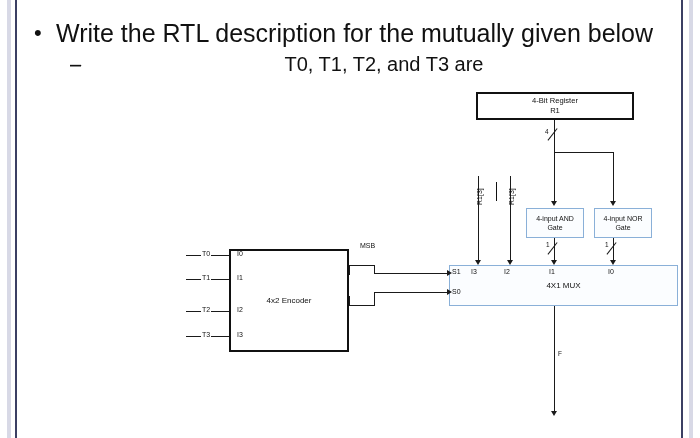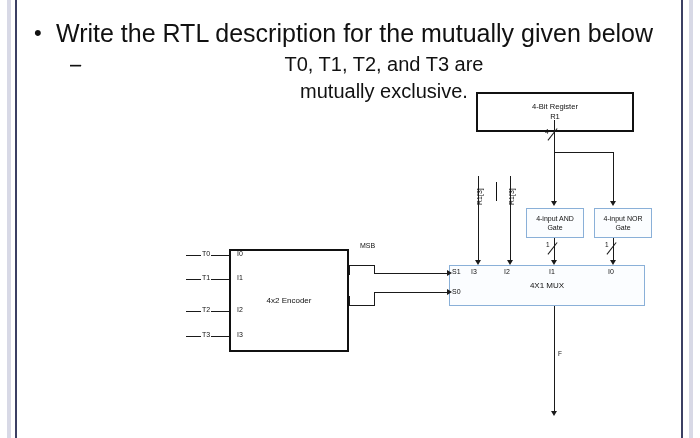--- a/index.html
+++ b/index.html
@@ -98,37 +98,37 @@
   }
   .box-black {
     border: 2px solid #111111;
     background: #ffffff;
   }
   .box-blue {
     border: 1.4px solid #8ab0d8;
     background: #fbfdff;
   }
   .reg-box {
-    left: 476px; top: 92px; width: 158px; height: 40px;
+    left: 476px; top: 92px; width: 158px; height: 28px;
     font-size: 7.6px; line-height: 9.6px; color: #111;
   }
   .enc-box {
     left: 229px; top: 249px; width: 120px; height: 103px;
     font-size: 8px; color: #111;
   }
   .and-box {
     left: 526px; top: 208px; width: 58px; height: 30px;
     font-size: 7px; line-height: 9px; color: #111;
   }
   .nor-box {
     left: 594px; top: 208px; width: 58px; height: 30px;
     font-size: 7px; line-height: 9px; color: #111;
   }
   .mux-box {
-    left: 449px; top: 265px; width: 196px; height: 41px;
+    left: 449px; top: 265px; width: 229px; height: 41px;
     font-size: 8px; color: #111;
     align-items: flex-start;
     padding-top: 15px;
   }
 
   
   .lbl {
     position: absolute;
     font-size: 7px;
     color: #111;
@@ -193,21 +193,20 @@
     <div class="lvl1">
       <span class="bullet">•</span>
       <span>Write the RTL description for the mutually given below</span>
     </div>
     <div class="lvl2">
       <span class="dash">–</span>
     </div>
     <div class="lvl2">
       <span class="dash">–</span>
       <span class="cont">T0, T1, T2, and T3 are</span>
-      <span class="cont">mutually exclusive.</span>
     </div>
   </div>
 
   <div class="diagram">
 
     <div class="box box-black reg-box">
       <div>
         <div>4-Bit Register</div>
         <div>R1</div>
       </div>

